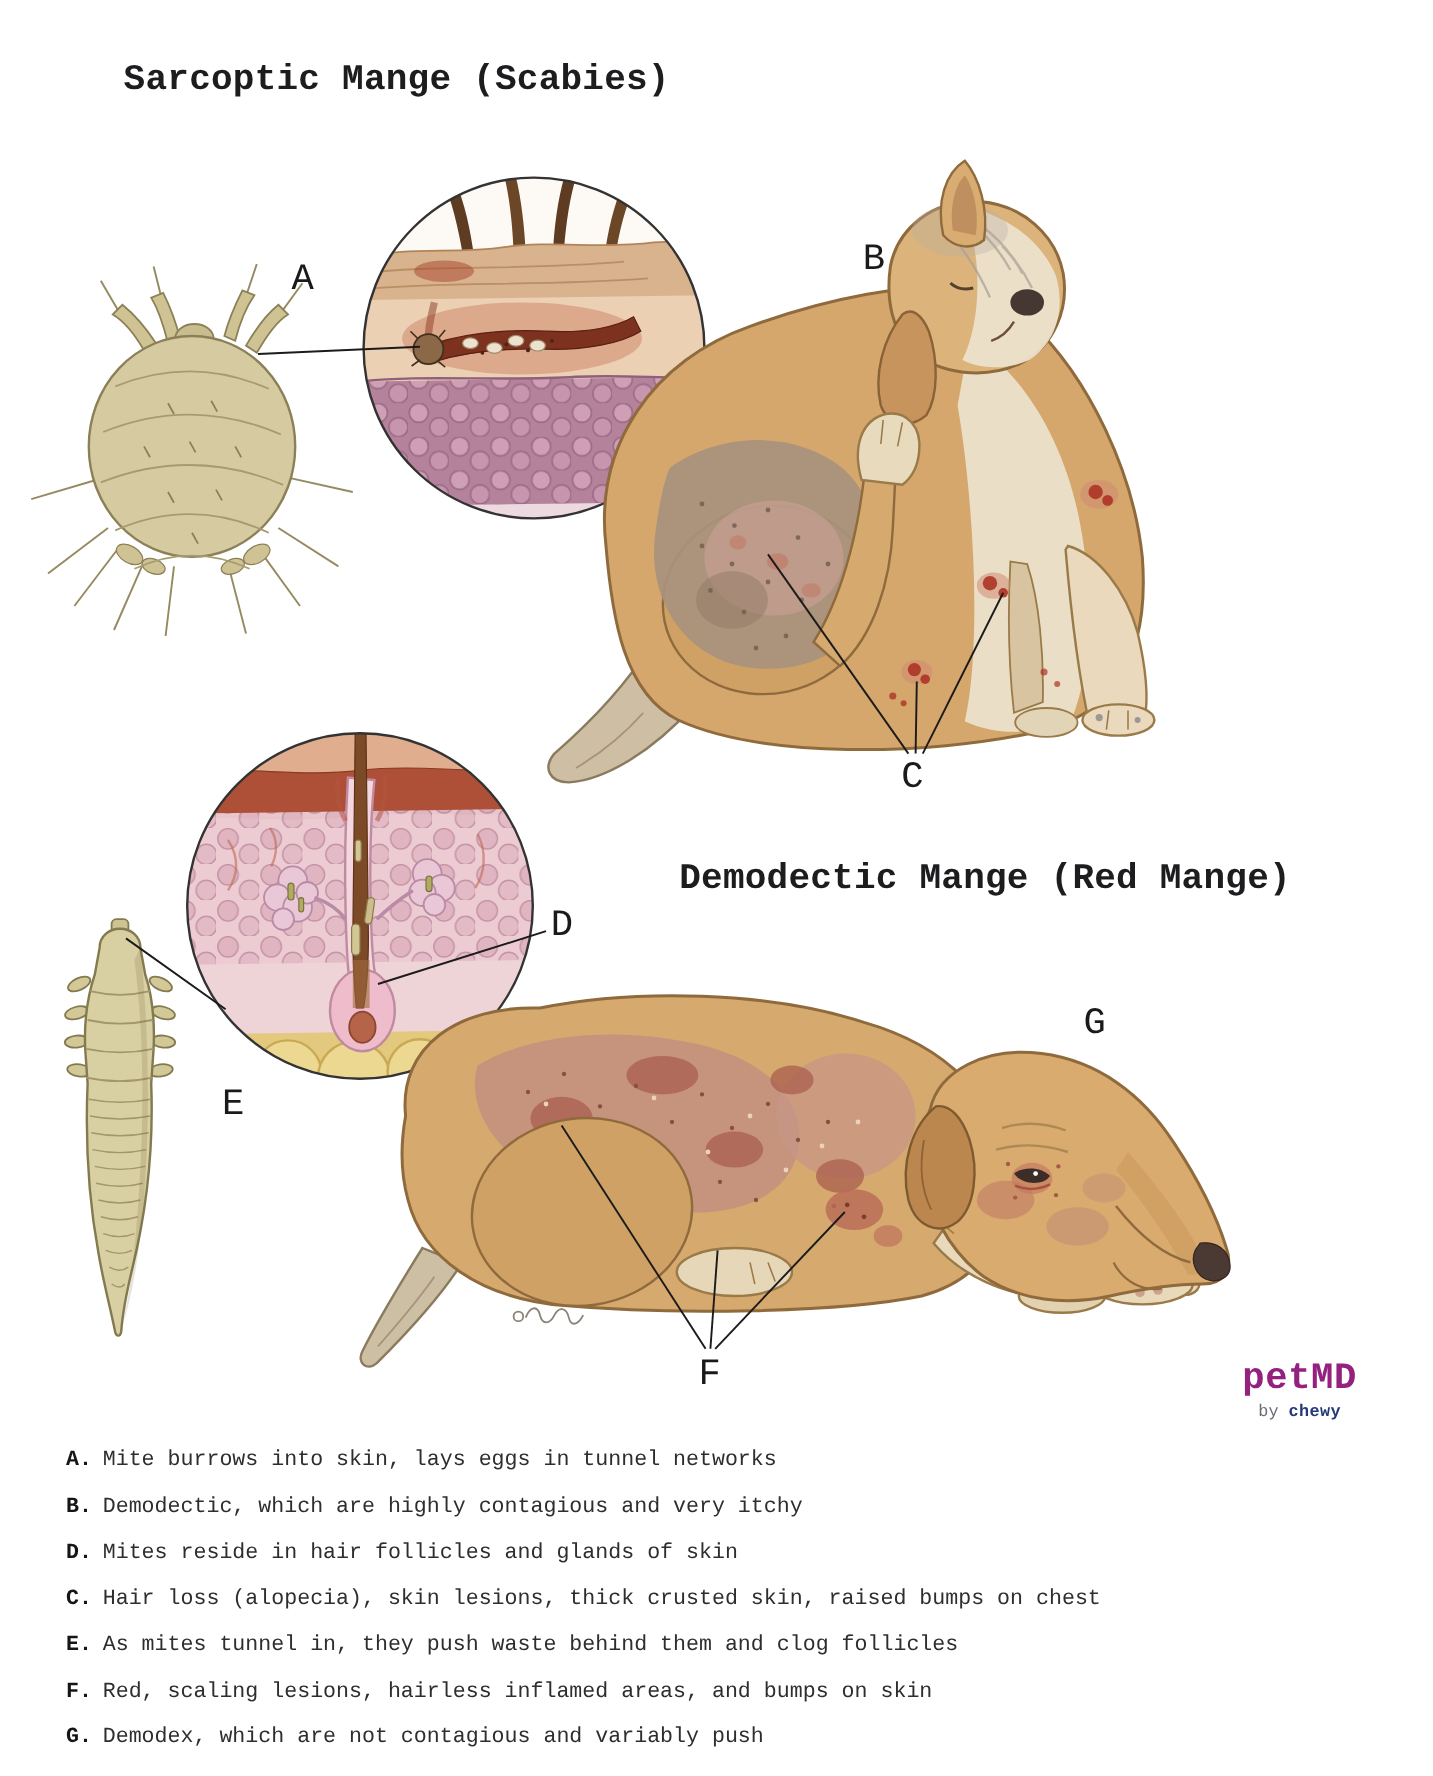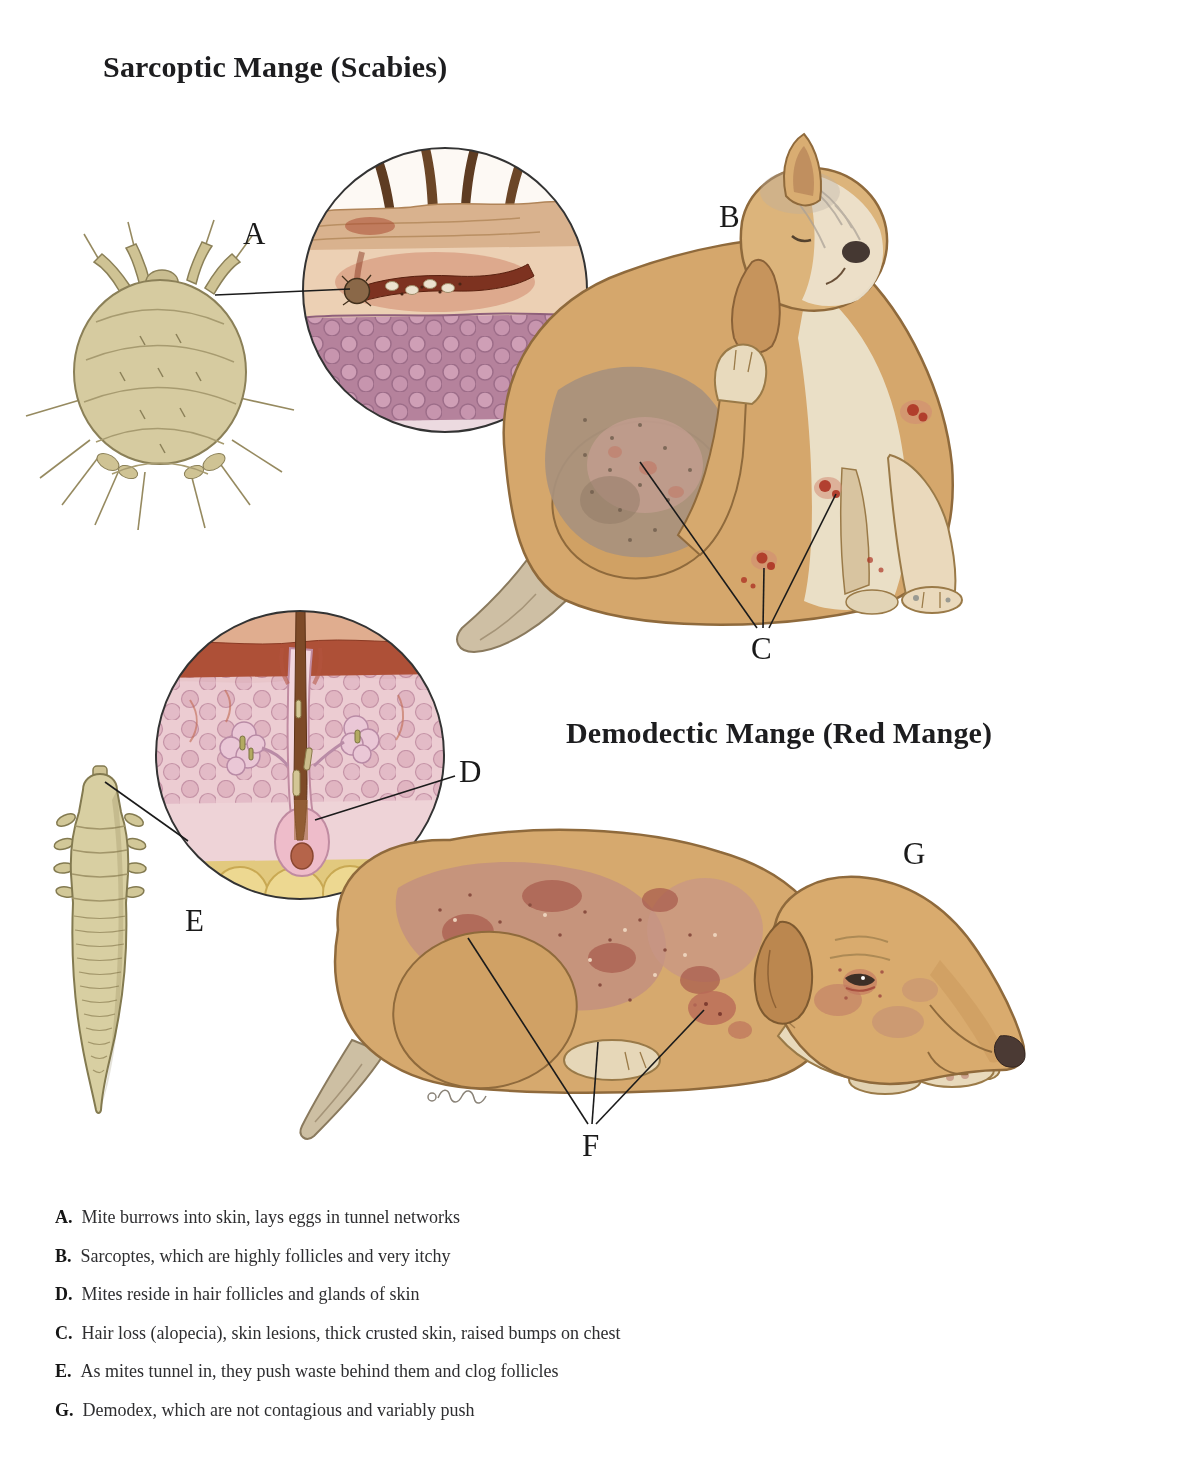--- a/index.html
+++ b/index.html
@@ -1,18 +1,18 @@
 <!DOCTYPE html>
 <html><head>
 <meta charset="utf-8">
 <style>
   html,body{margin:0;padding:0;background:#ffffff;}
   .canvas{
     position:relative;width:1194px;height:1480px;background:#ffffff;
-    font-family:Liberation Serif, serif;overflow:hidden;
+    font-family:Liberation Mono, monospace;overflow:hidden;
   }
   .art{position:absolute;left:0;top:0;width:1194px;height:1480px;}
   .title{position:absolute;font-weight:bold;font-size:30px;color:#1d1d1f;letter-spacing:.2px;white-space:nowrap;}
   .title-1{left:103px;top:50px;}
   .title-2{left:566px;top:716px;}
   .marker{position:absolute;font-size:31px;color:#1a1a1a;white-space:nowrap;}
   .marker-a{left:243px;top:216px;}
   .marker-b{left:719px;top:199px;}
   .marker-c{left:751px;top:631px;}
   .marker-d{left:459px;top:754px;}
@@ -438,35 +438,45 @@
   <div class="title title-2">Demodectic Mange (Red Mange)</div>
 
   <div class="marker marker-a">A</div>
   <div class="marker marker-b">B</div>
   <div class="marker marker-c">C</div>
   <div class="marker marker-d">D</div>
   <div class="marker marker-e">E</div>
   <div class="marker marker-f">F</div>
   <div class="marker marker-g">G</div>
 
+  <div class="logo">
+    <div class="logo-brand">petMD</div>
+    <div class="logo-by">
+      <span>by</span>
+      <span class="logo-chewy">chewy</span>
+    </div>
+  </div>
 
   <div class="legend">
     <div class="legend-row">
       <span class="legend-key">A.</span><span>Mite burrows into skin, lays eggs in tunnel networks</span>
     </div>
     <div class="legend-row">
-      <span class="legend-key">B.</span><span>Sarcoptes, which are highly follicles and very itchy</span>
+      <span class="legend-key">B.</span><span>Demodectic, which are highly contagious and very itchy</span>
     </div>
     <div class="legend-row">
       <span class="legend-key">D.</span><span>Mites reside in hair follicles and glands of skin</span>
     </div>
     <div class="legend-row">
       <span class="legend-key">C.</span><span>Hair loss (alopecia), skin lesions, thick crusted skin, raised bumps on chest</span>
     </div>
     <div class="legend-row">
       <span class="legend-key">E.</span><span>As mites tunnel in, they push waste behind them and clog follicles</span>
     </div>
     <div class="legend-row">
+      <span class="legend-key">F.</span><span>Red, scaling lesions, hairless inflamed areas, and bumps on skin</span>
+    </div>
+    <div class="legend-row">
       <span class="legend-key">G.</span><span>Demodex, which are not contagious and variably push</span>
     </div>
   </div>
 
 </div>
 
 </body></html>

